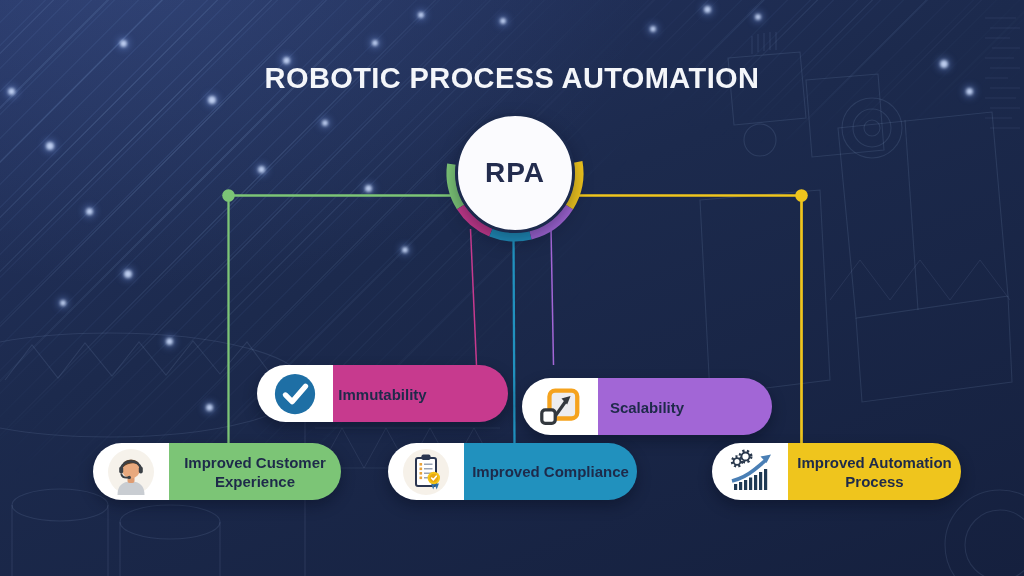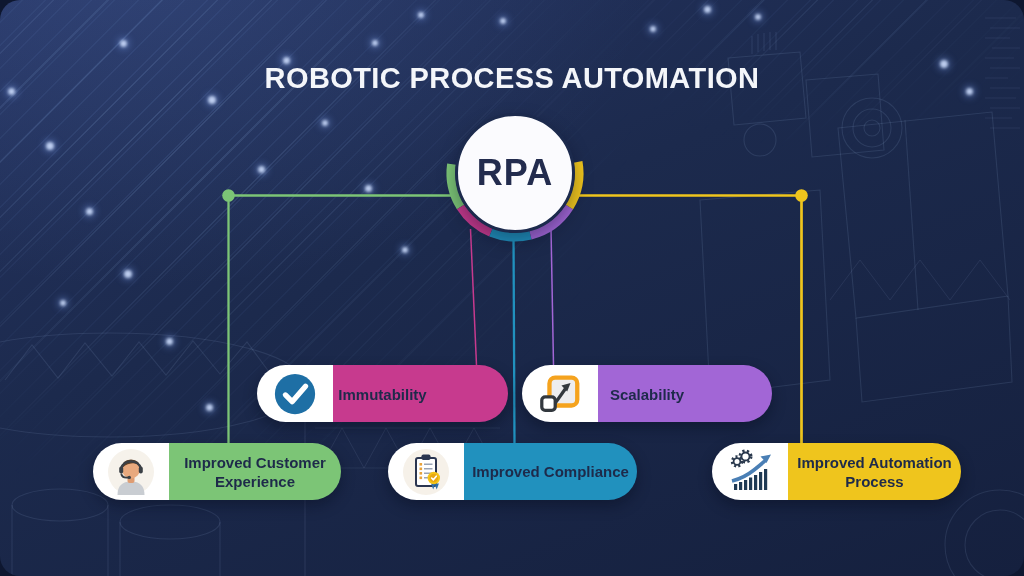--- a/index.html
+++ b/index.html
@@ -1,50 +1,50 @@
 <!DOCTYPE html>
 <html><head>
 <meta charset="utf-8">
 <style>
   html,body{margin:0;padding:0;background:#0e1730;}
   .stage{position:relative;width:1024px;height:576px;overflow:hidden;
     font-family:"Liberation Sans", sans-serif;
     background:
       radial-gradient(820px 520px at 14% -6%, rgba(96,128,200,0.20), transparent 62%),
-      linear-gradient(158deg, #253462 0%, #1c2a4d 42%, #15203e 100%); border-radius: 20px;}
+      linear-gradient(158deg, #253462 0%, #1c2a4d 42%, #15203e 100%);}
   
   .streaks{position:absolute;inset:0;pointer-events:none;
     background:
       repeating-linear-gradient(135deg, transparent 0 15px, rgba(130,172,238,0.11) 15px 16.4px),
       repeating-linear-gradient(135deg, transparent 0 37px, rgba(165,205,255,0.15) 37px 38.6px);
     -webkit-mask-image: radial-gradient(640px 500px at 16% 22%, rgba(0,0,0,.95), transparent 74%),
                         radial-gradient(330px 210px at 80% -2%, rgba(0,0,0,.55), transparent 78%);
     mask-image: radial-gradient(640px 500px at 16% 22%, rgba(0,0,0,.95), transparent 74%),
                 radial-gradient(330px 210px at 80% -2%, rgba(0,0,0,.55), transparent 78%);}
   .dot{position:absolute;border-radius:50%;background:rgba(205,222,255,.9);
     filter:blur(1.6px);box-shadow:0 0 7px 2px rgba(130,170,255,.45);}
   svg.layer{position:absolute;left:0;top:0;pointer-events:none;}
   
   .title{position:absolute;left:0;right:0;top:62px;text-align:center;
     font-size:29px;font-weight:700;letter-spacing:.4px;color:#F4F6FA;}
   
   .hub{position:absolute;left:455px;top:113px;width:120px;height:120px;border-radius:50%;
     box-sizing:border-box;background:#FBFBFE;border:3.5px solid #1C2A4D;
     display:flex;align-items:center;justify-content:center;
     box-shadow:0 8px 18px rgba(4,10,26,.35);z-index:4;}
-  .hub-label{font-size:36px;font-weight:700;letter-spacing:1px;color:#232C4E;}
+  .hub-label{font-size:28px;font-weight:700;letter-spacing:1px;color:#232C4E;}
   
   .pill{position:absolute;height:57px;border-radius:28.5px;display:flex;overflow:hidden;
     box-shadow:0 6px 14px rgba(4,10,26,.38);z-index:3;}
   .cap{width:76px;flex:none;background:#FFFFFF;display:flex;align-items:center;justify-content:center;}
   .pbody{flex:1;display:flex;align-items:center;justify-content:center;padding:0 6px;}
   .plabel{color:#1E2A4A;font-weight:700;font-size:15px;line-height:19px;text-align:center;}
   .center-full .plabel{position:absolute;left:0;right:0;top:50%;transform:translateY(-50%);}
   .pill-immutability{left:257px;top:365px;width:251px;}
-  .pill-scalability{left:522px;top:365px;width:250px;}
+  .pill-scalability{left:522px;top:378px;width:250px;}
   .pill-customer{left:93px;top:443px;width:248px;}
   .pill-compliance{left:388px;top:443px;width:249px;}
   .pill-automation{left:712px;top:443px;width:249px;}
   .icon{display:block;}
 </style>
 </head>
 <body>
 
 <div class="stage">
 

